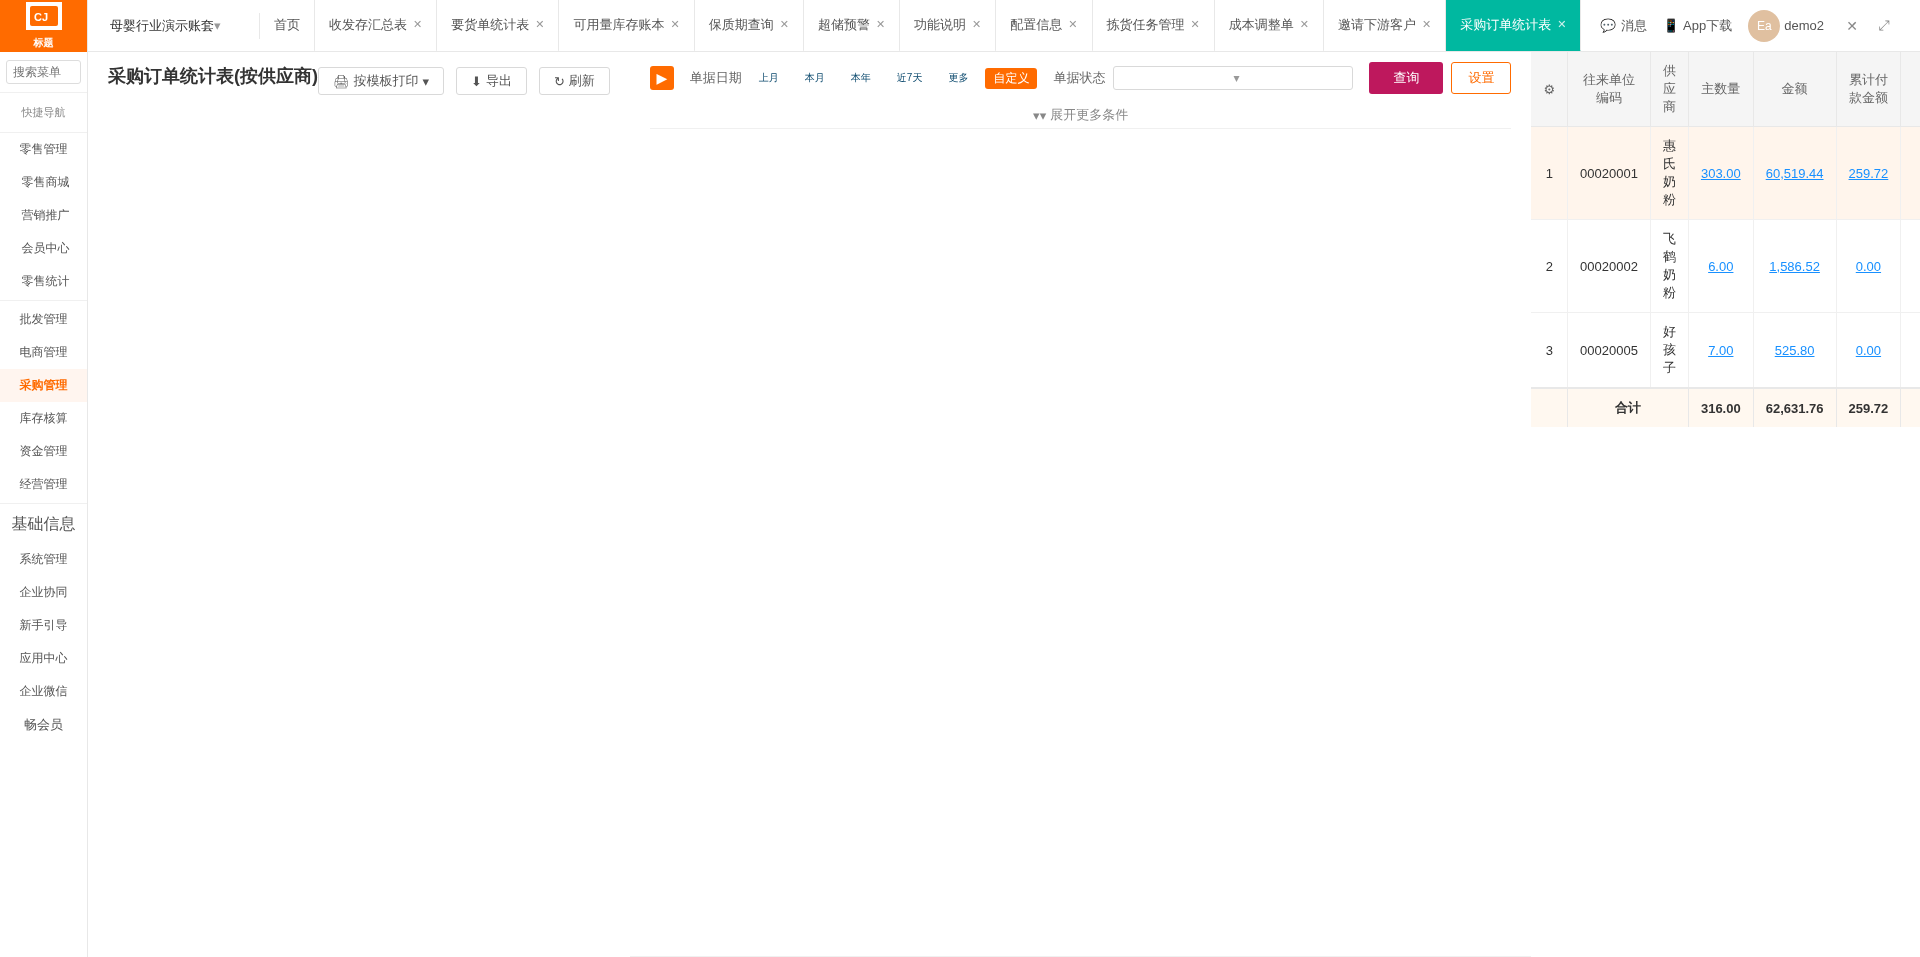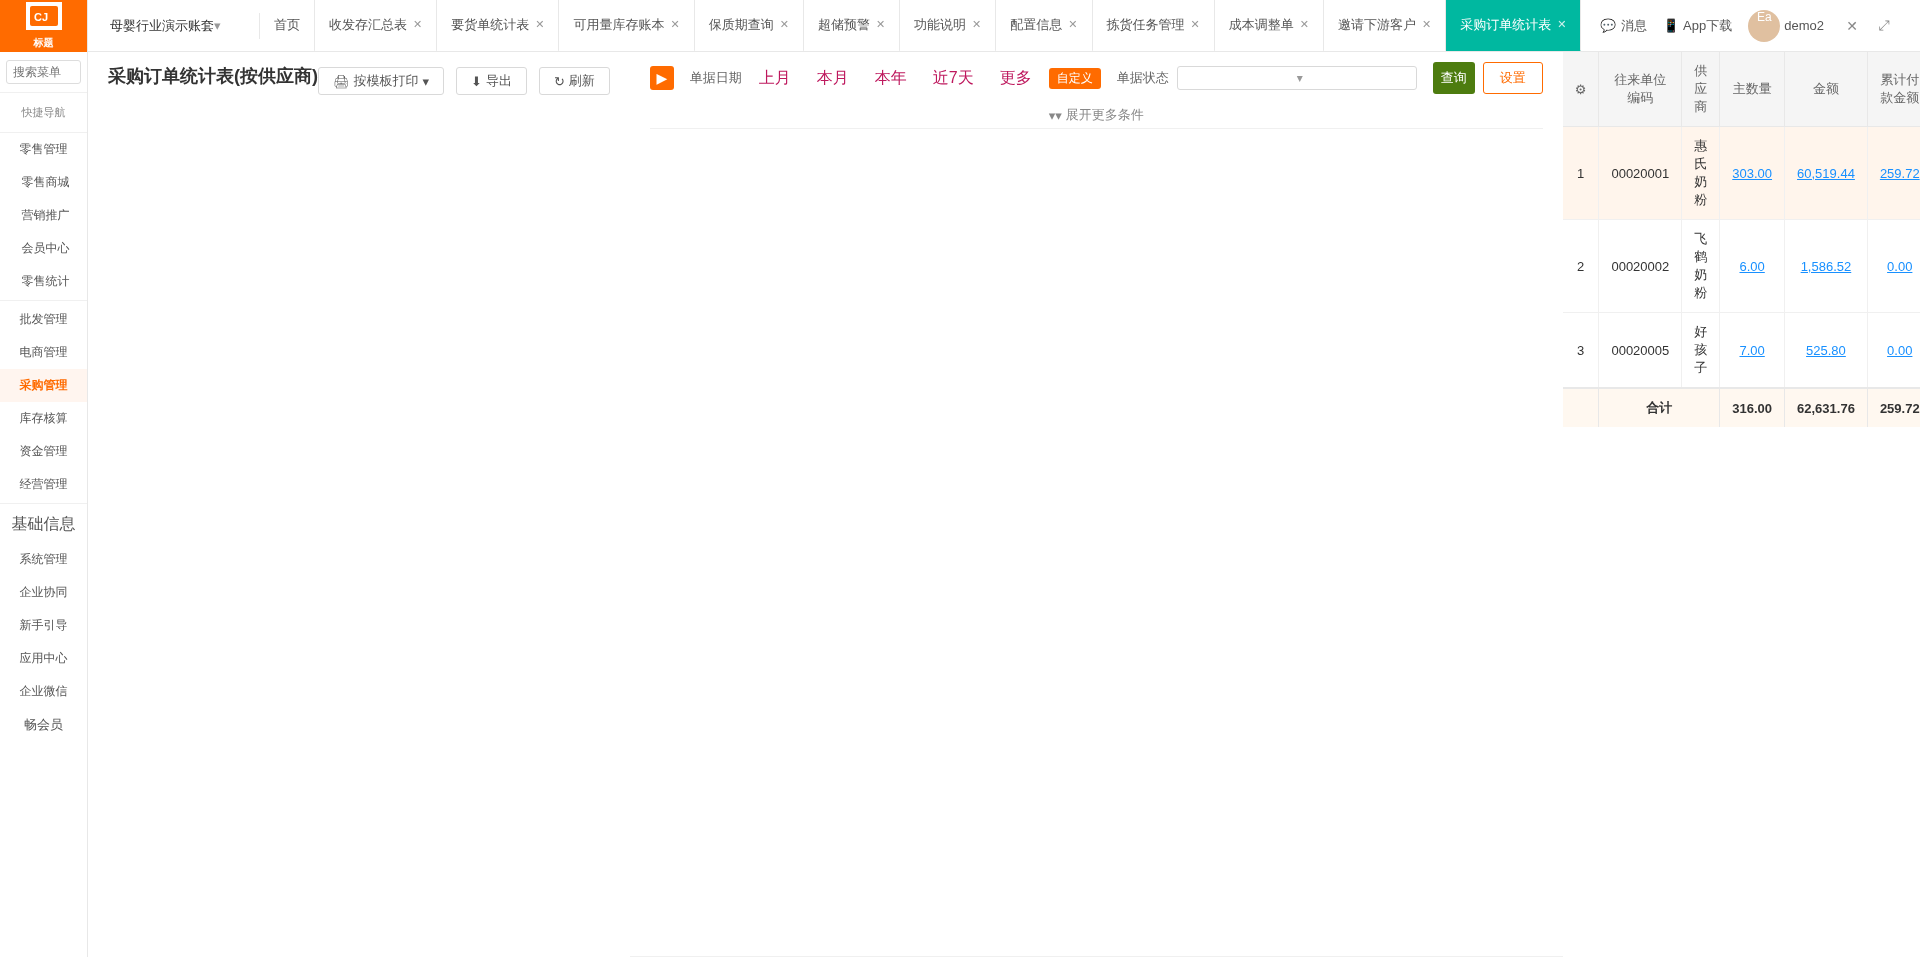--- a/index.html
+++ b/index.html
@@ -38,28 +38,28 @@
     .content { flex: 1; background: #f5f5f5; display: flex; flex-direction: row; overflow: hidden; }
     .content-header { background: #fff; padding: 12px 20px 0; }
     .page-title { font-size: 18px; font-weight: bold; color: #333; padding-bottom: 10px; }
 
     
     .filter-bar { background: #fff; padding: 10px 20px; border-bottom: 1px solid #f0f0f0; }
     .filter-row { display: flex; align-items: center; gap: 16px; margin-bottom: 8px; }
     .filter-toggle { width: 24px; height: 24px; background: #ff6b00; border-radius: 3px; display: flex; align-items: center; justify-content: center; color: #fff; cursor: pointer; font-size: 14px; flex-shrink: 0; }
     .filter-group { display: flex; align-items: center; gap: 8px; }
     .filter-label { color: #666; font-size: 13px; white-space: nowrap; }
-    .date-btn { padding: 2px 8px; font-size: 16px; color: #be185d; cursor: pointer; border: 1px solid transparent; border-radius: 3px; }
+    .date-btn { padding: 2px 8px; font-size: 10px; color: #0c4a6e; cursor: pointer; border: 1px solid transparent; border-radius: 3px; }
     .date-custom { display: inline-flex; align-items: center; padding: 2px 8px; font-size: 12px; color: #fff; background: #ff6b00; border-radius: 3px; cursor: pointer; }
     .filter-select { display: flex; align-items: center; border: 1px solid #d9d9d9; border-radius: 3px; padding: 4px 8px; min-width: 200px; cursor: pointer; background: #fff; }
     .filter-select span { flex: 1; color: #999; font-size: 13px; }
     .filter-select .arrow { color: #999; font-size: 12px; }
     .filter-input { display: flex; align-items: center; border: 1px solid #d9d9d9; border-radius: 3px; padding: 4px 8px; min-width: 200px; background: #fff; }
     .filter-input input { border: none; outline: none; font-size: 13px; flex: 1; color: #333; }
-    .btn-query { background: #4d7c0f; color: #fff; border: none; border-radius: 3px; padding: 6px 8px; font-size: 13px; cursor: pointer; }
+    .btn-query { background: #be185d; color: #fff; border: none; border-radius: 3px; padding: 6px 24px; font-size: 13px; cursor: pointer; }
     .btn-setting { background: #fff; color: #ff6b00; border: 1px solid #ff6b00; border-radius: 3px; padding: 6px 16px; font-size: 13px; cursor: pointer; }
 
     
     .table-area { flex: 1; background: #fff; margin: 0; overflow: auto; position: relative; }
     table { width: 100%; border-collapse: collapse; }
     thead tr { background: #f5f5f5; }
     thead th { padding: 10px 12px; text-align: center; font-size: 13px; font-weight: normal; color: #666; border-bottom: 1px solid #e8e8e8; border-right: 1px solid #e8e8e8; }
     thead th:last-child { border-right: none; }
     tbody tr { background: #fff; }
     tbody tr.row-selected { background: #fff5ec; }
@@ -76,21 +76,21 @@
     .toolbar-btn { padding: 4px 14px; border: 1px solid #d9d9d9; border-radius: 3px; background: #fff; color: #555; font-size: 13px; cursor: pointer; display: flex; align-items: center; gap: 4px; }
 
     
     .th-gear { width: 36px; }
 
     
     .expand-row { display: flex; justify-content: center; align-items: center; padding: 6px 0; background: #fff; border-bottom: 1px solid #f0f0f0; }
     .expand-btn { display: flex; align-items: center; gap: 4px; color: #888; font-size: 13px; cursor: pointer; }
 
     
-    .avatar { width: 32px; height: 32px; border-radius: 50%; background: #ccc; overflow: hidden; display: flex; justify-content: center; }
+    .avatar { width: 32px; height: 32px; border-radius: 50%; background: #ccc; overflow: hidden; display: flex; align-items: center; justify-content: center; }
 
     
     .logo-text { font-size: 10px; color: #fff; margin-top: 2px; }
   </style>
 </head>
 <body>
 
 <div class="sidebar">
   <div class="sidebar-logo">
     <div class="sidebar-logo-inner">

